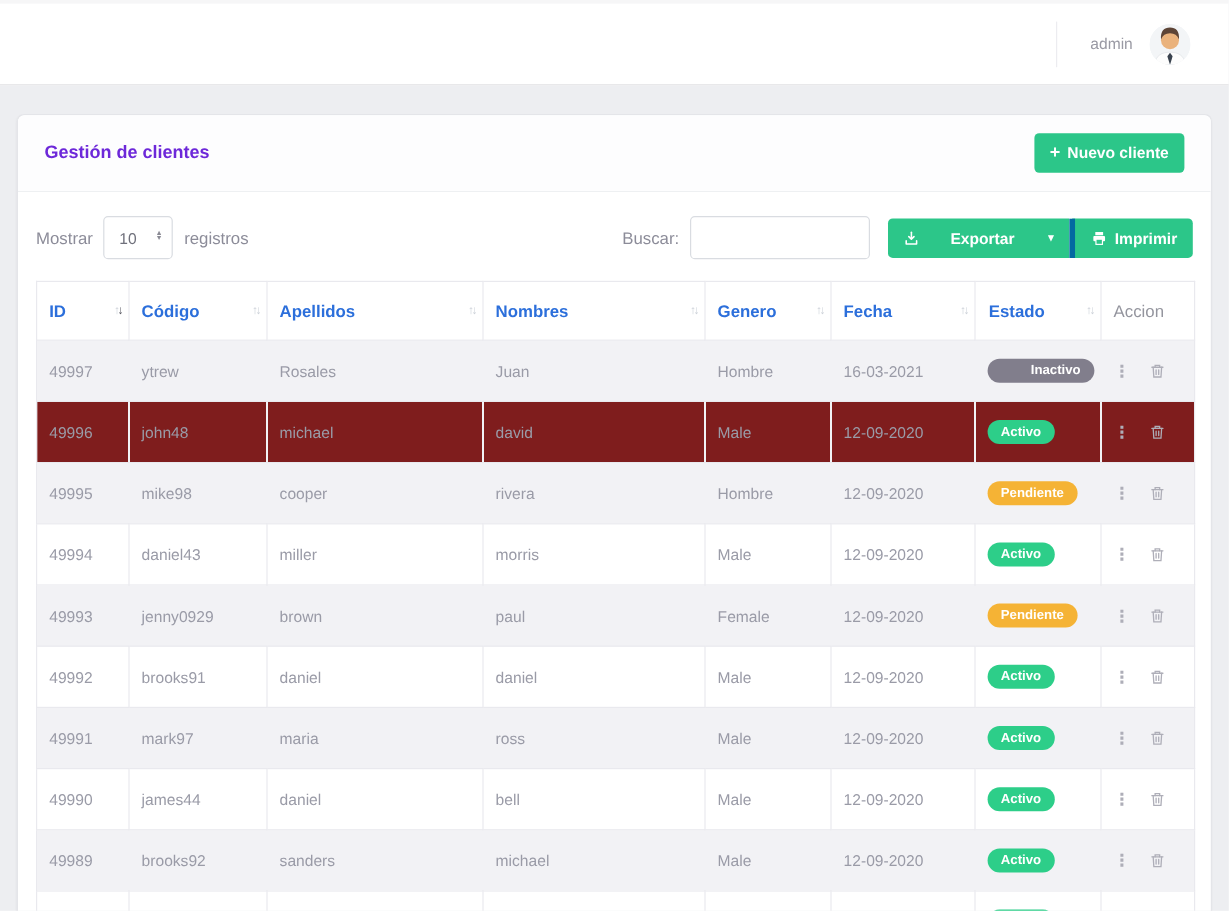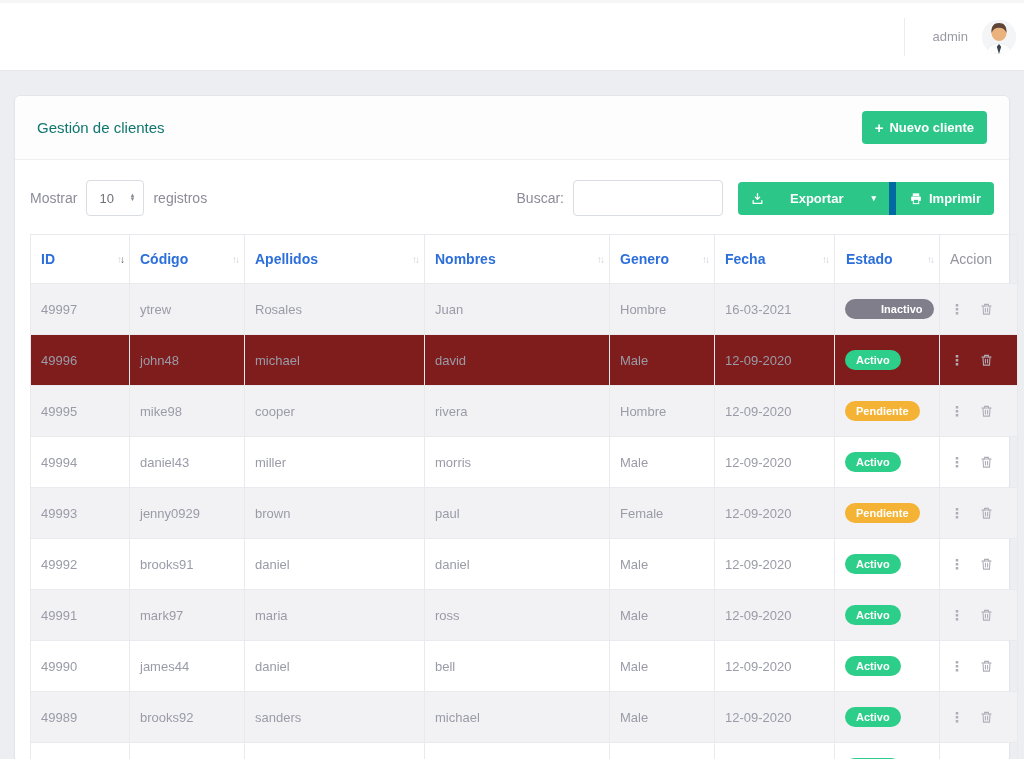--- a/index.html
+++ b/index.html
@@ -1,39 +1,39 @@
 <!DOCTYPE html>
 <html><head>
 <meta charset="utf-8">
 <style>
   * { margin:0; padding:0; box-sizing:border-box; }
   html,body { width:1024px; height:759px; overflow:hidden; }
   body { font-family:"Liberation Sans","DejaVu Sans",sans-serif; background:#edeef1; }
 
   
   .topbar { height:71px; background:#fff; border-bottom:1px solid #e8e8ea; border-top:3px solid #f6f6f7;
-            display:flex; align-items:center; justify-content:flex-end; padding-right:8px; }
+            display:flex; align-items:center; justify-content:flex-end; padding-right:32px; }
   .topbar-right { display:flex; align-items:center; gap:14px; height:100%; }
   .topbar-divider { width:1px; height:38px; background:#ececf0; margin-right:14px; }
   .admin-label { font-size:13px; color:#9a9aa4; cursor:pointer; }
   .avatar { width:34px; height:34px; border-radius:50%; overflow:hidden; cursor:pointer; background:#f3f5f7; }
 
   
   .page { padding:24px 14px 0 14px; }
   .card { background:#fff; border:1px solid #e4e5e9; border-radius:6px; box-shadow:0 1px 2px rgba(0,0,0,.04); }
   .card-header { height:64px; display:flex; align-items:center; justify-content:space-between;
                  padding:0 22px; border-bottom:1px solid #eef0f2; background:#fdfdfe; border-radius:6px 6px 0 0; }
-  .card-title { color:#0f766e; font-size:15px; font-weight:normal;text-align:right; }
+  .card-title { color:#6d28d9; font-size:15px; font-weight:bold;text-align:right; }
 
   .btn { border:none; color:#fff; background:#2cc689; font-size:13px; cursor:pointer;
          display:inline-flex; align-items:center; gap:6px; border-radius:4px; padding:9px 13px; font-weight:bold; }
   .btn .plus { font-size:15px; font-weight:bold; line-height:1; }
   .btn-group { display:inline-flex; }
   .btn-group .btn:first-child { border-radius:4px 0 0 4px;gap:26px; }
-  .btn-group .btn:last-child  { border-radius:0 4px 4px 0; border-left:7px solid #0369a1; }
+  .btn-group .btn:last-child  { border-radius:0 4px 4px 0; border-left:5px solid #0369a1; }
   .caret { font-size:9px; line-height:1; margin-left:2px; }
 
   
   .card-body { padding:20px 15px 0 15px; }
   .controls { display:flex; align-items:center; justify-content:space-between; margin-bottom:18px; }
   .controls .left, .controls .right { display:flex; align-items:center; gap:9px; }
   .ctl-label { font-size:14px; color:#8c8c99; }
   .select { width:58px; height:36px; border:1px solid #d9dce1; border-radius:4px; display:flex;
             align-items:center; justify-content:space-between; padding:0 8px 0 12px; cursor:pointer;
             font-size:13px; color:#6f707b; background:#fff; }
@@ -123,21 +123,21 @@
               </svg>
               <span>Imprimir</span>
             </button>
           </div>
         </div>
       </div>
 
       <table>
         <thead>
             <tr id="header-row">
-              <th style="width: 99px; margin-top: 28px;"><span>ID</span><span class="sort"><span class="">↑</span><span class="active">↓</span></span></th>
+              <th style="width: 77px; margin-top: 28px;"><span>ID</span><span class="sort"><span class="">↑</span><span class="active">↓</span></span></th>
               <th style="width: 115px;"><span>Código</span><span class="sort"><span class="">↑</span><span class="">↓</span></span></th>
               <th style="width: 180px;"><span>Apellidos</span><span class="sort"><span class="">↑</span><span class="">↓</span></span></th>
               <th style="width: 185px; margin-top: 12px;"><span>Nombres</span><span class="sort"><span class="">↑</span><span class="">↓</span></span></th>
               <th style="width: 105px;"><span>Genero</span><span class="sort"><span class="">↑</span><span class="">↓</span></span></th>
               <th style="width: 120px;"><span>Fecha</span><span class="sort"><span class="">↑</span><span class="">↓</span></span></th>
               <th style="width: 105px; padding-left: 11px;"><span>Estado</span><span class="sort"><span class="">↑</span><span class="">↓</span></span></th>
               <th class="no-sort" style="width: 78px;"><span>Accion</span></th>
             </tr>
           </thead>
         <tbody id="rows-body">

